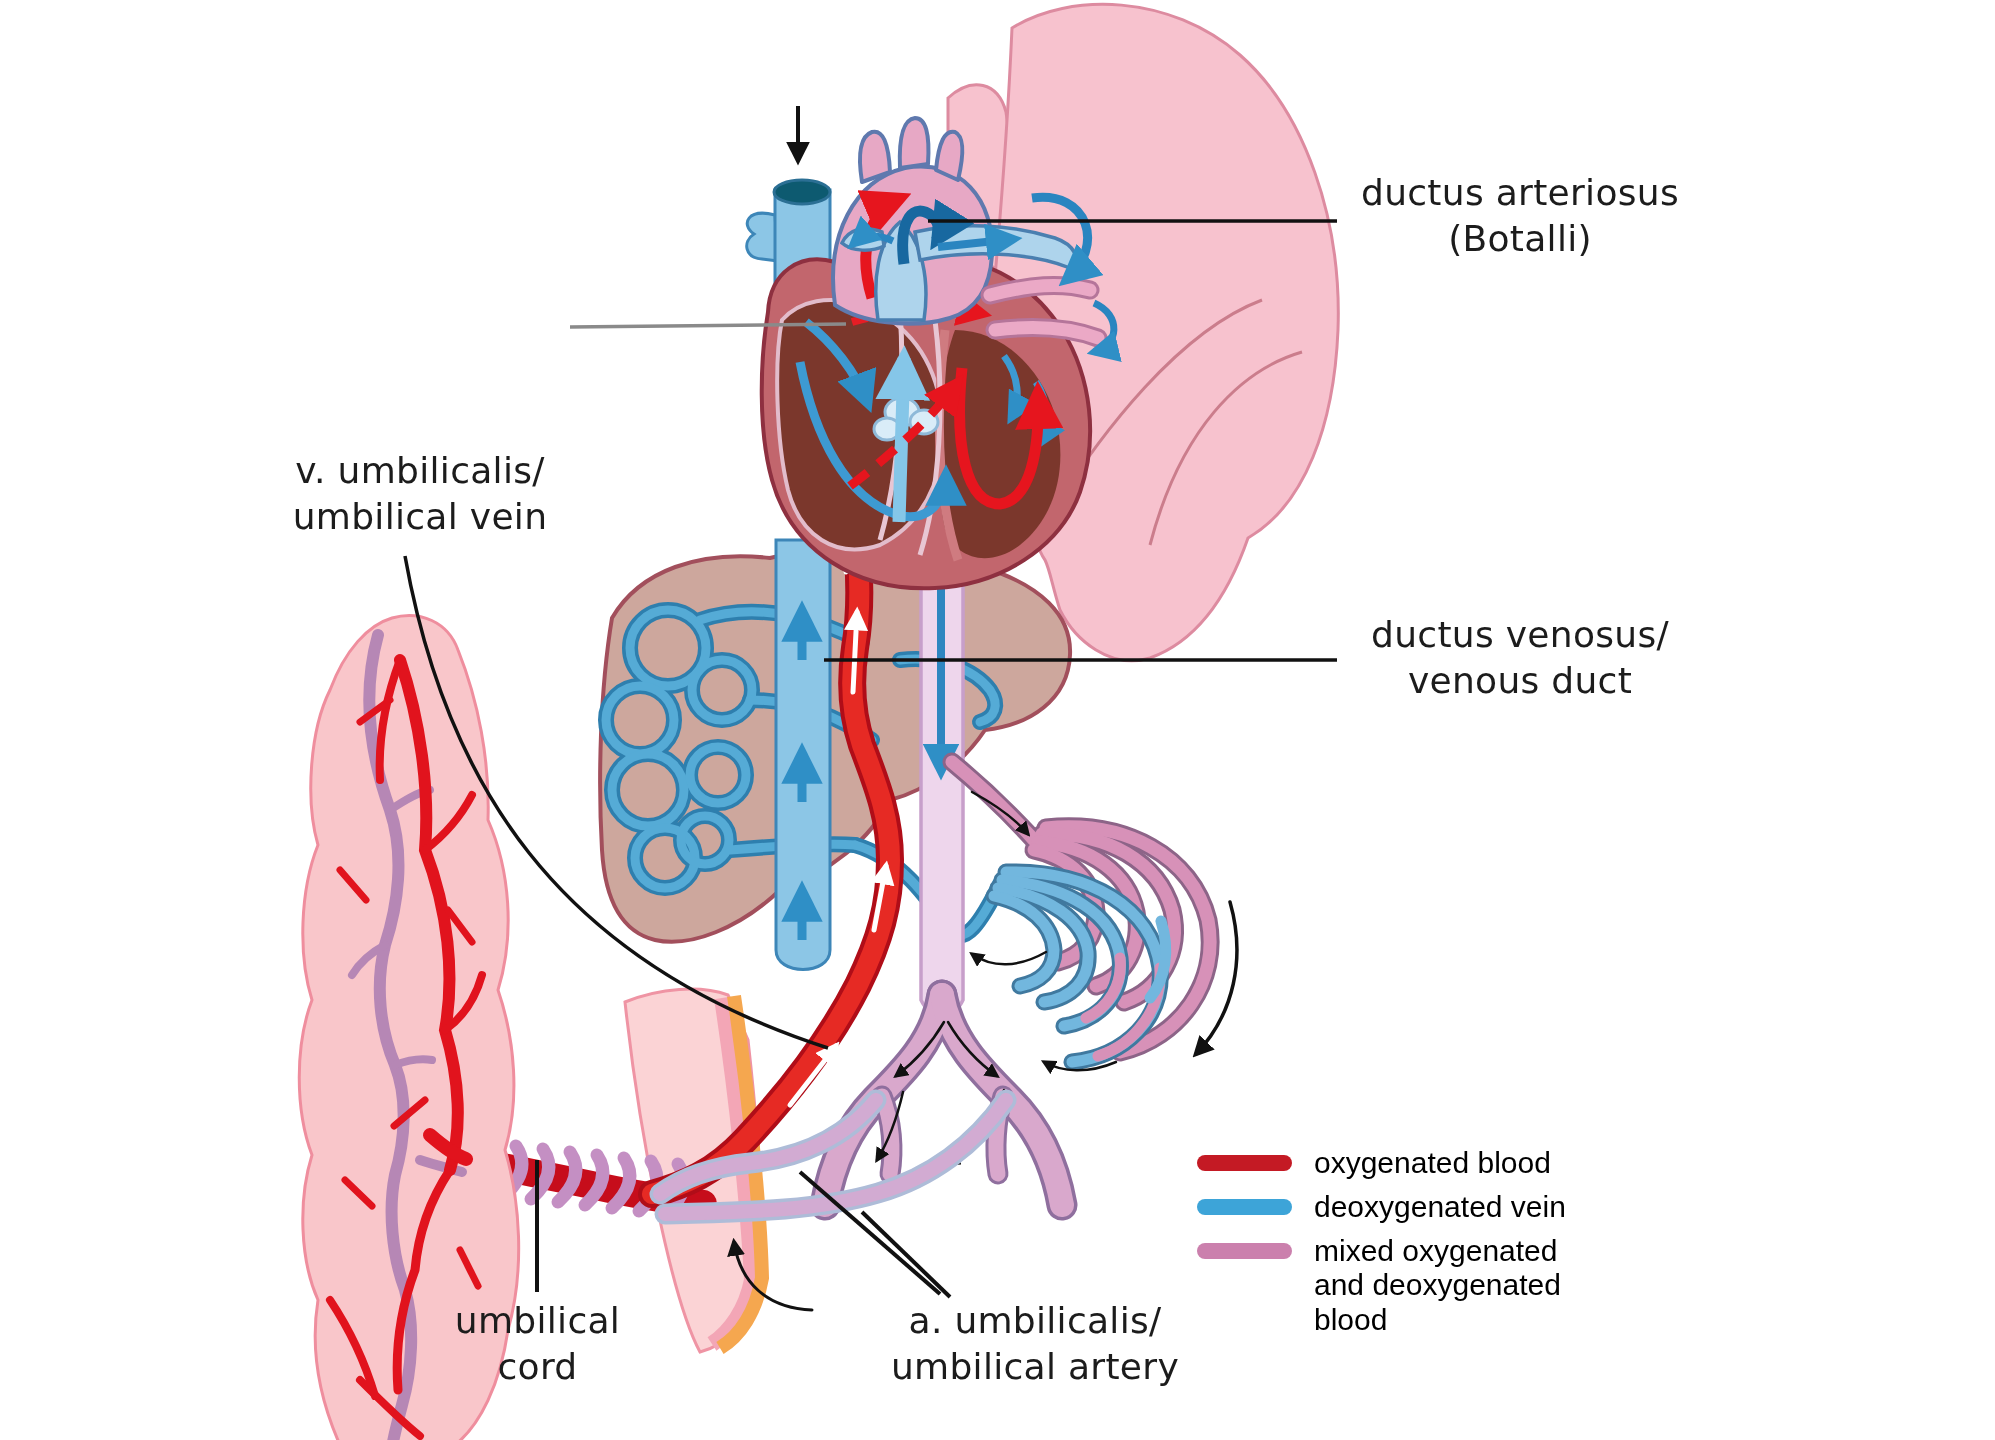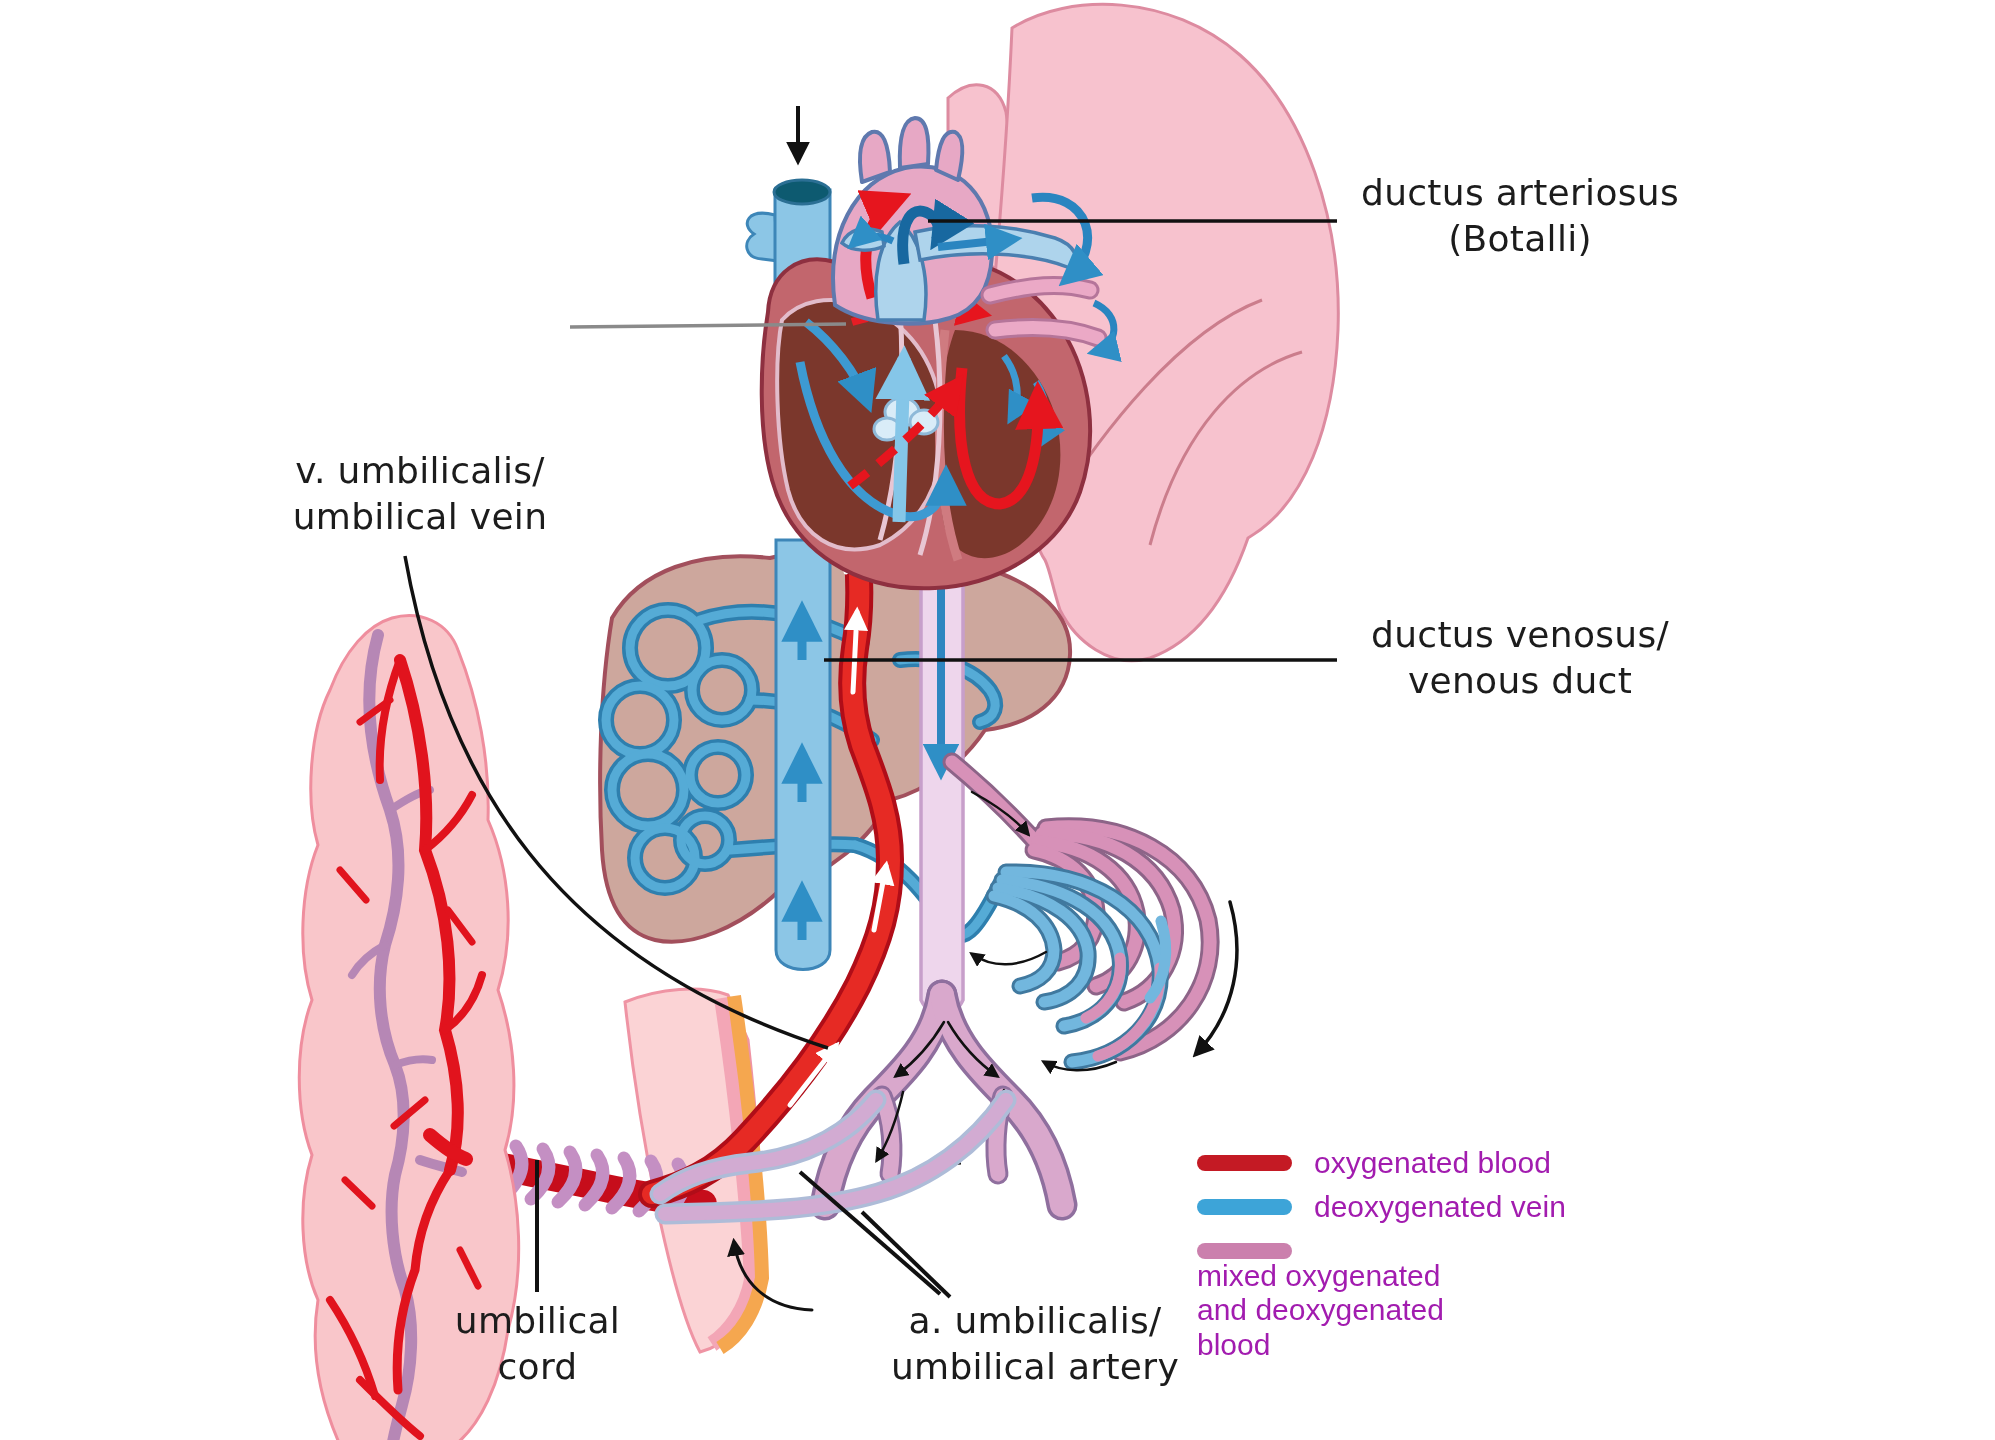--- a/index.html
+++ b/index.html
@@ -8,21 +8,21 @@
   .art{position:absolute;left:0;top:0;width:1995px;height:1440px;}
   .lbl{position:absolute;font-family:"DejaVu Sans",sans-serif;font-size:36px;font-weight:500;
        color:#1c1c1c;text-align:center;white-space:pre-line;line-height:1.27;letter-spacing:.3px;}
   #lbl-da{left:1320px;top:170px;width:400px;}
   #lbl-fo{left:250px;top:300px;width:330px;}
   #lbl-uv{left:240px;top:448px;width:360px;}
   #lbl-dv{left:1320px;top:612px;width:400px;}
   #lbl-uc{left:410px;top:1298px;width:255px;}
   #lbl-ua{left:845px;top:1298px;width:380px;}
   .legend{position:absolute;left:1197px;top:1146px;width:440px;
-          font-family:"Liberation Sans",sans-serif;font-size:30px;color:#a21caf;}
+          font-family:"Liberation Sans",sans-serif;font-size:30px;color:#000000;}
   .legend-row{display:flex;align-items:flex-start;margin-bottom:9px;}
   .legend-row .swatch{flex:0 0 auto;width:95px;height:16px;border-radius:9px;margin-top:9px;margin-right:22px;}
   .legend-row .ltext{white-space:pre-line;line-height:1.16;}
 </style>
 </head>
 <body>
 
 <div class="stage">
 
 <svg class="art" viewBox="0 0 1995 1440">
@@ -333,21 +333,21 @@
 
 <div class="legend">
   <div class="legend-row">
     <div class="swatch" style="background: rgb(196, 26, 36);"></div>
     <div class="ltext">oxygenated blood</div>
   </div>
   <div class="legend-row">
     <div class="swatch" style="background: rgb(61, 164, 216);"></div>
     <div class="ltext">deoxygenated vein</div>
   </div>
-  <div class="legend-row" style="margin-top:6px;flex-direction:column;">
+  <div class="legend-row" style="margin-top:6px;">
     <div class="swatch" style="background: rgb(203, 128, 173);"></div>
     <div class="ltext">mixed oxygenated
 and deoxygenated
 blood</div>
   </div>
 </div>
 
 </div>
 
 </body></html>

